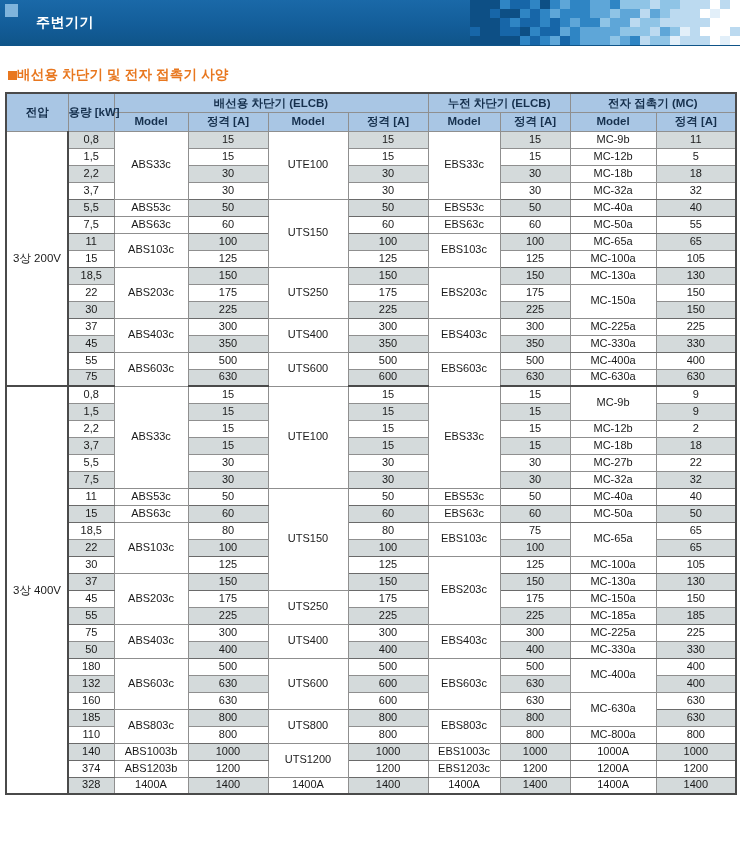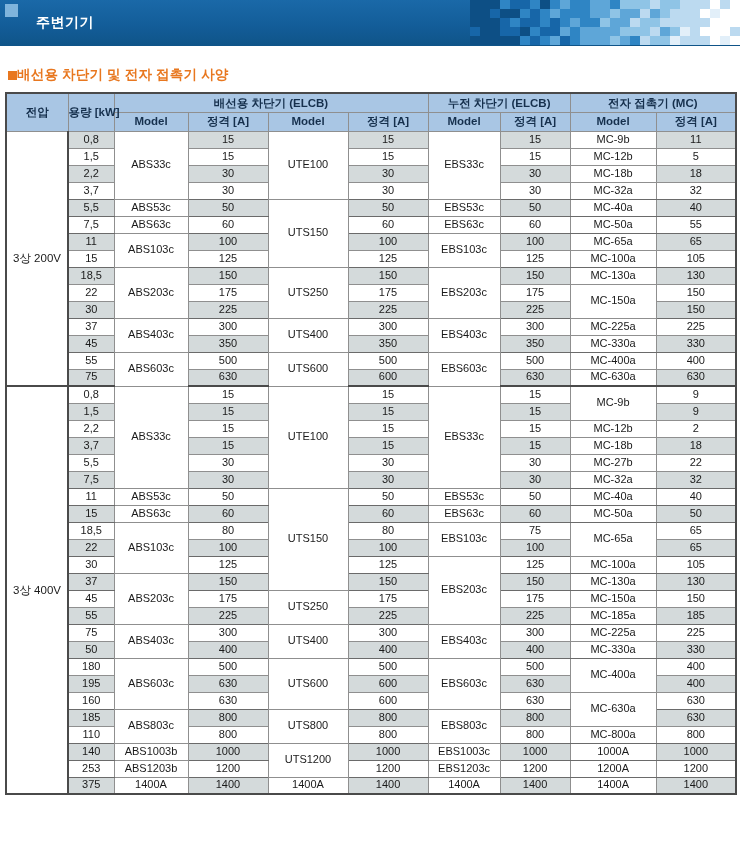--- a/index.html
+++ b/index.html
@@ -582,21 +582,21 @@
           <td class="mergecell" rowspan="3">ABS603c</td>
           <td class="stripe">500</td>
           <td class="mergecell" rowspan="3">UTS600</td>
           <td class="stripe">500</td>
           <td class="mergecell" rowspan="3">EBS603c</td>
           <td class="stripe">500</td>
           <td class="mergecell" rowspan="2">MC-400a</td>
           <td class="stripe or">400</td>
         </tr>
         <tr class="shade">
-          <td class="stripe">195</td>
+          <td class="stripe">132</td>
           <td class="stripe">630</td>
           <td class="stripe">600</td>
           <td class="stripe">630</td>
           <td class="stripe or">400</td>
         </tr>
         <tr class="plain">
           <td class="stripe grp">160</td>
           <td class="stripe grp">630</td>
           <td class="stripe grp">600</td>
           <td class="stripe grp">630</td>
@@ -626,31 +626,31 @@
           <td class="mergecell">ABS1003b</td>
           <td class="stripe grp">1000</td>
           <td class="mergecell" rowspan="2">UTS1200</td>
           <td class="stripe grp">1000</td>
           <td class="mergecell">EBS1003c</td>
           <td class="stripe grp">1000</td>
           <td class="mergecell grp">1000A</td>
           <td class="stripe or grp">1000</td>
         </tr>
         <tr class="plain">
-          <td class="stripe grp">253</td>
+          <td class="stripe grp">374</td>
           <td class="mergecell">ABS1203b</td>
           <td class="stripe grp">1200</td>
           <td class="stripe grp">1200</td>
           <td class="mergecell">EBS1203c</td>
           <td class="stripe grp">1200</td>
           <td class="mergecell grp">1200A</td>
           <td class="stripe or grp">1200</td>
         </tr>
         <tr class="shade">
-          <td class="stripe ob">375</td>
+          <td class="stripe ob">328</td>
           <td class="mergecell ob">1400A</td>
           <td class="stripe ob">1400</td>
           <td class="mergecell ob">1400A</td>
           <td class="stripe ob">1400</td>
           <td class="mergecell ob">1400A</td>
           <td class="stripe ob">1400</td>
           <td class="mergecell ob">1400A</td>
           <td class="stripe or ob">1400</td>
         </tr>
       </tbody>

